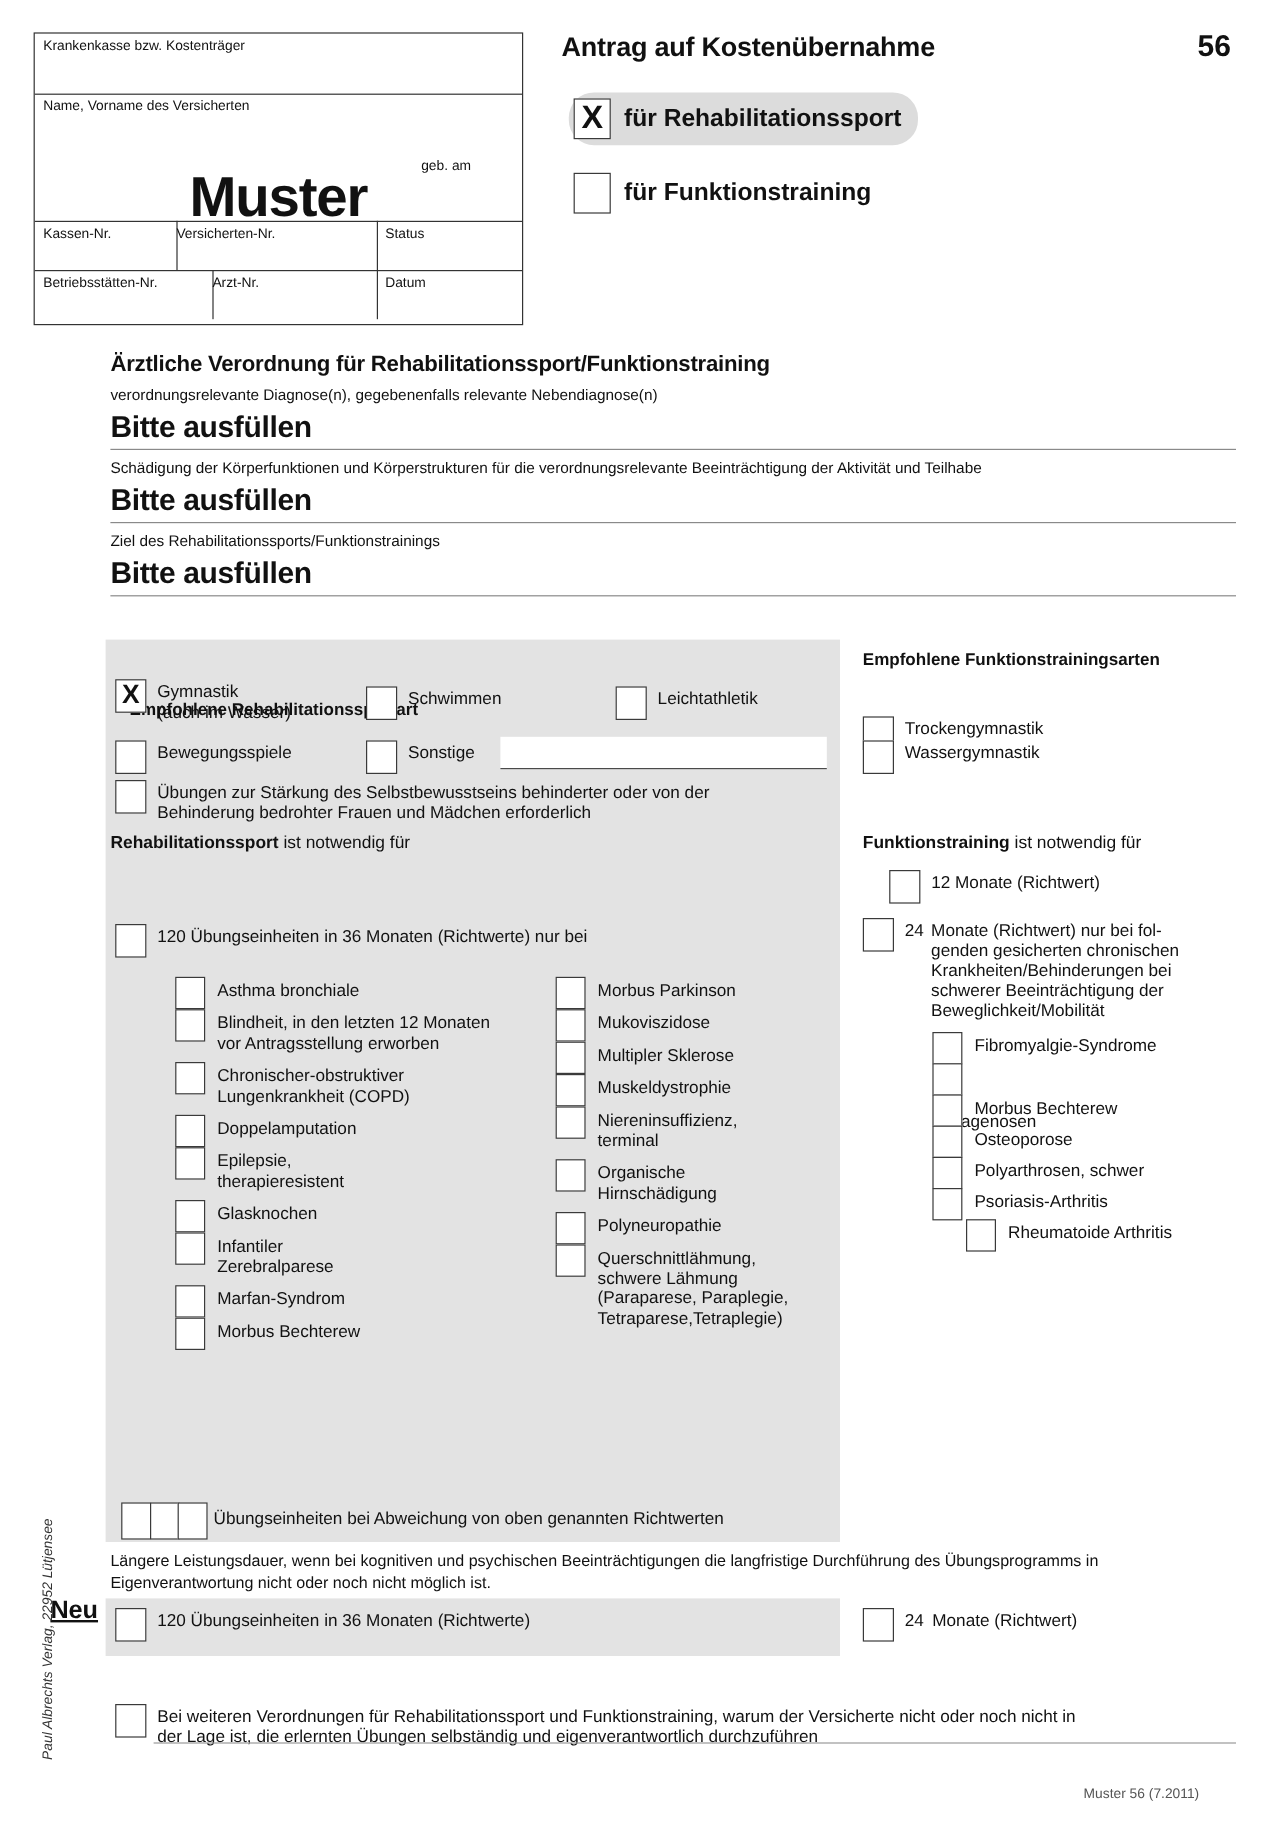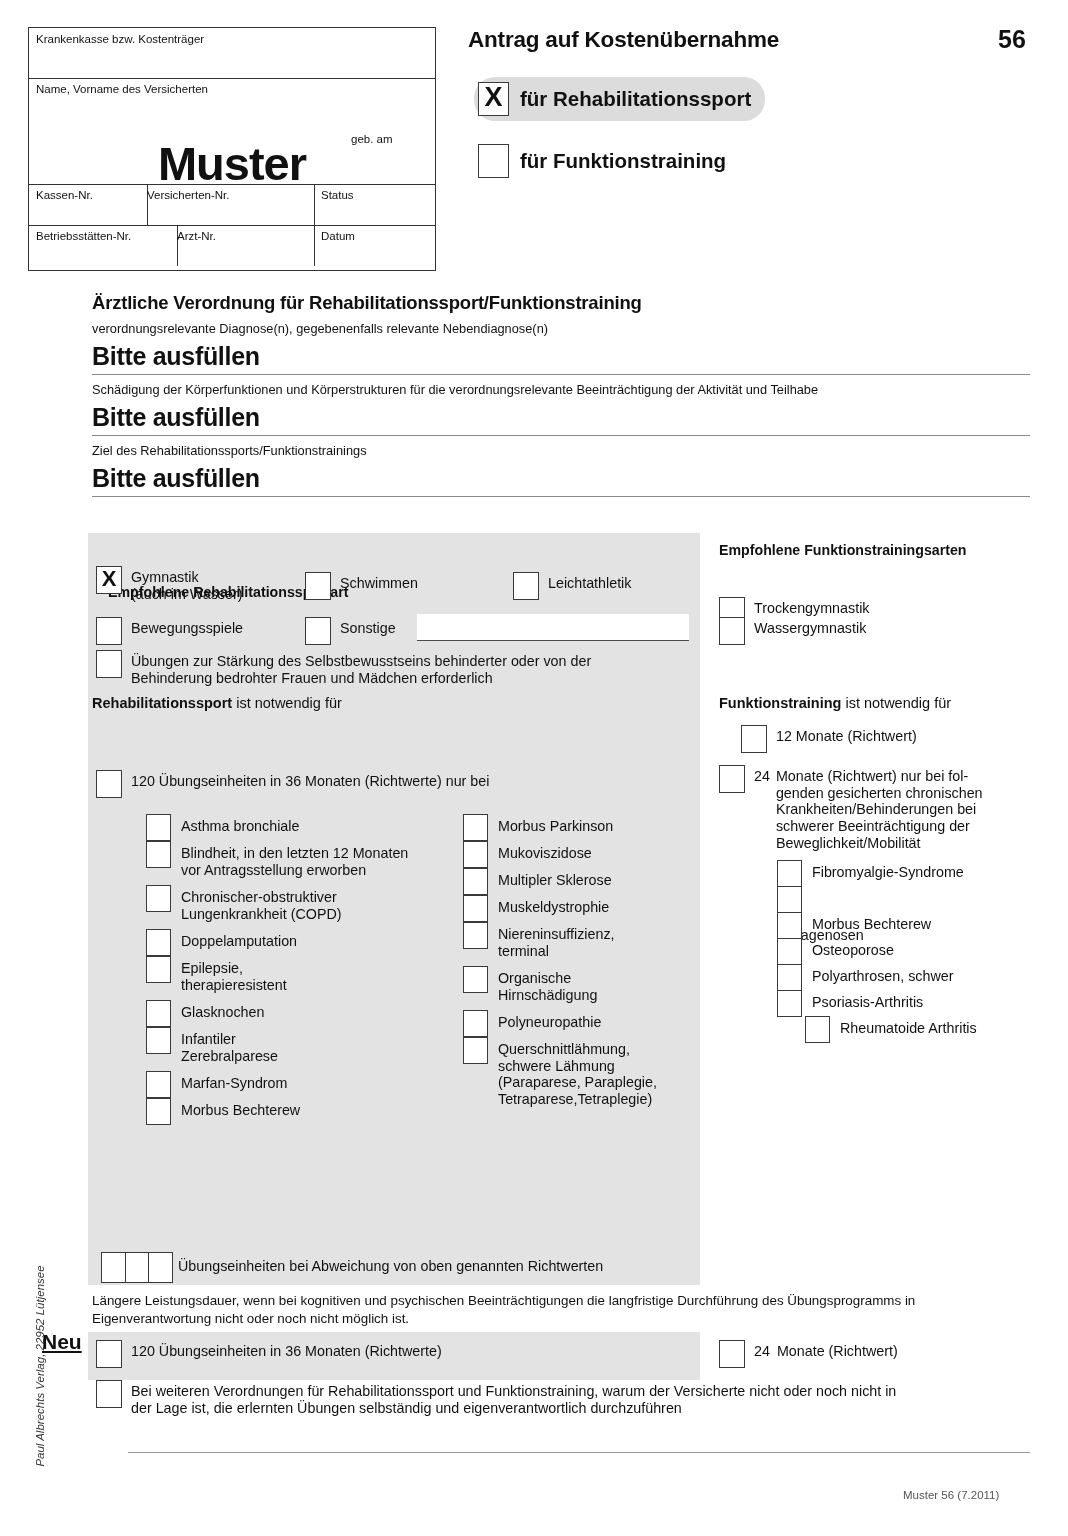--- a/index.html
+++ b/index.html
@@ -467,21 +467,21 @@
   </div>
 
   <div class="row" style="left:719px; top:1340px;">
     <span class="cb"></span>
     <span class="txt" style="display:flex; gap:7px;">
       <span>24</span>
       <span>Monate (Richtwert)</span>
     </span>
   </div>
 
-  <div class="row" style="left:96px; top:1380px; width:930px;">
+  <div class="row" style="left:96px; top:1420px; width:930px;">
     <span class="cb"></span>
     <span class="txt" style="white-space:pre-line;">Bei weiteren Verordnungen für Rehabilitationssport und Funktionstraining, warum der Versicherte nicht oder noch nicht in
 der Lage ist, die erlernten Übungen selbständig und eigenverantwortlich durchzuführen</span>
   </div>
 
   <div id="footrule" class="abs"></div>
   <div id="footer-code" class="abs">Muster 56 (7.2011)</div>
   <div id="sidevert">Paul Albrechts Verlag, 22952 Lütjensee</div>
 
 </div>

